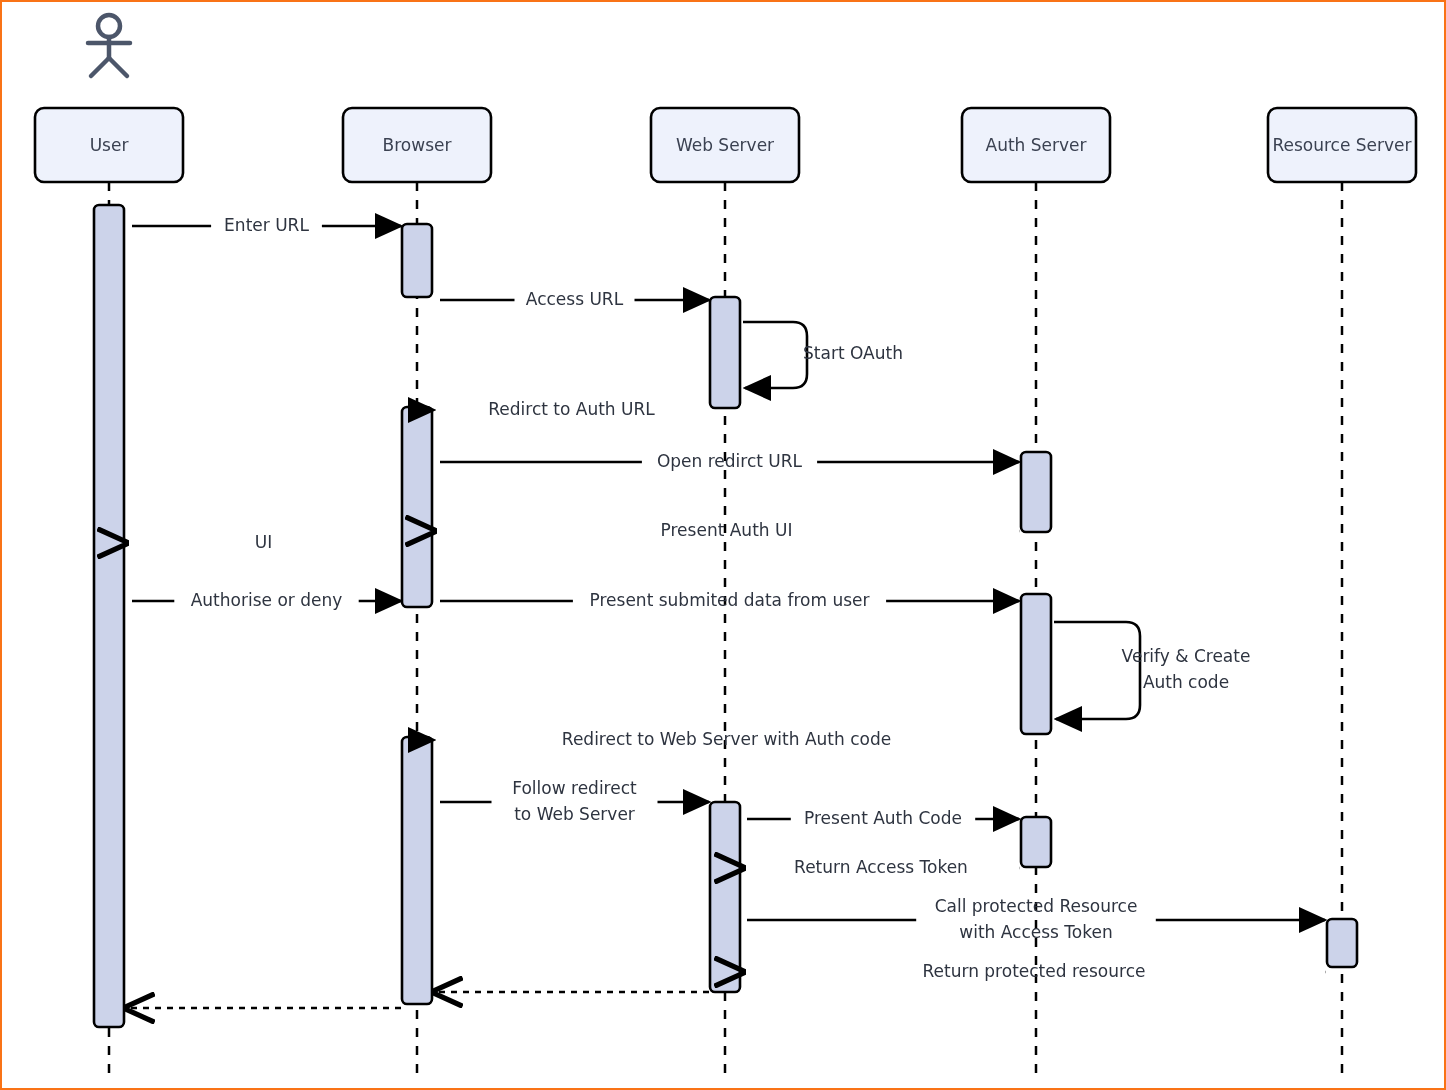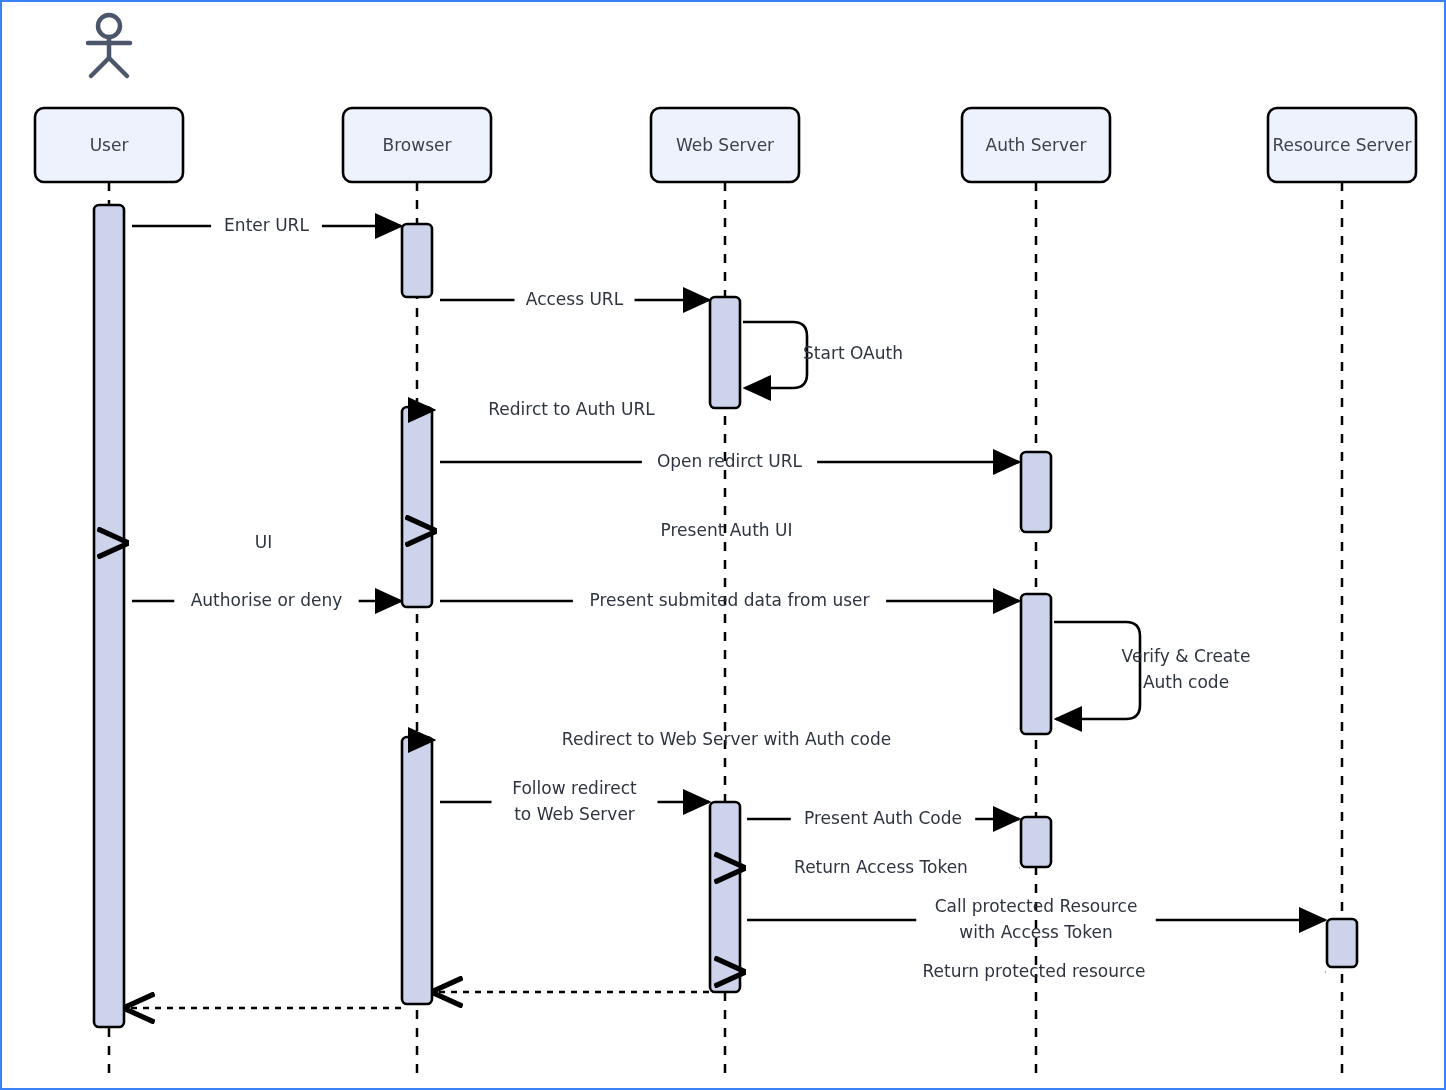--- a/index.html
+++ b/index.html
@@ -1,21 +1,21 @@
 <!DOCTYPE html>
 <html><head>
 <meta charset="utf-8">
 <style>
   html,body{margin:0;padding:0;background:#fff;}
   body{font-family:"DejaVu Sans","Liberation Sans",sans-serif;}
   #frame{
     position:relative;
     width:1446px;height:1090px;
     box-sizing:border-box;
-    border:2px solid #3b82f6;
+    border:2px solid #f97316;
     background:#ffffff;
     overflow:hidden;
   }
   #diagram{position:absolute;left:0;top:0;width:1446px;height:1090px;}
   .lifeline-label{
     font-size:17px;fill:#3b4252;
     font-family:"DejaVu Sans","Liberation Sans",sans-serif;
     text-anchor:middle;dominant-baseline:middle;
   }
   .msg-label{

